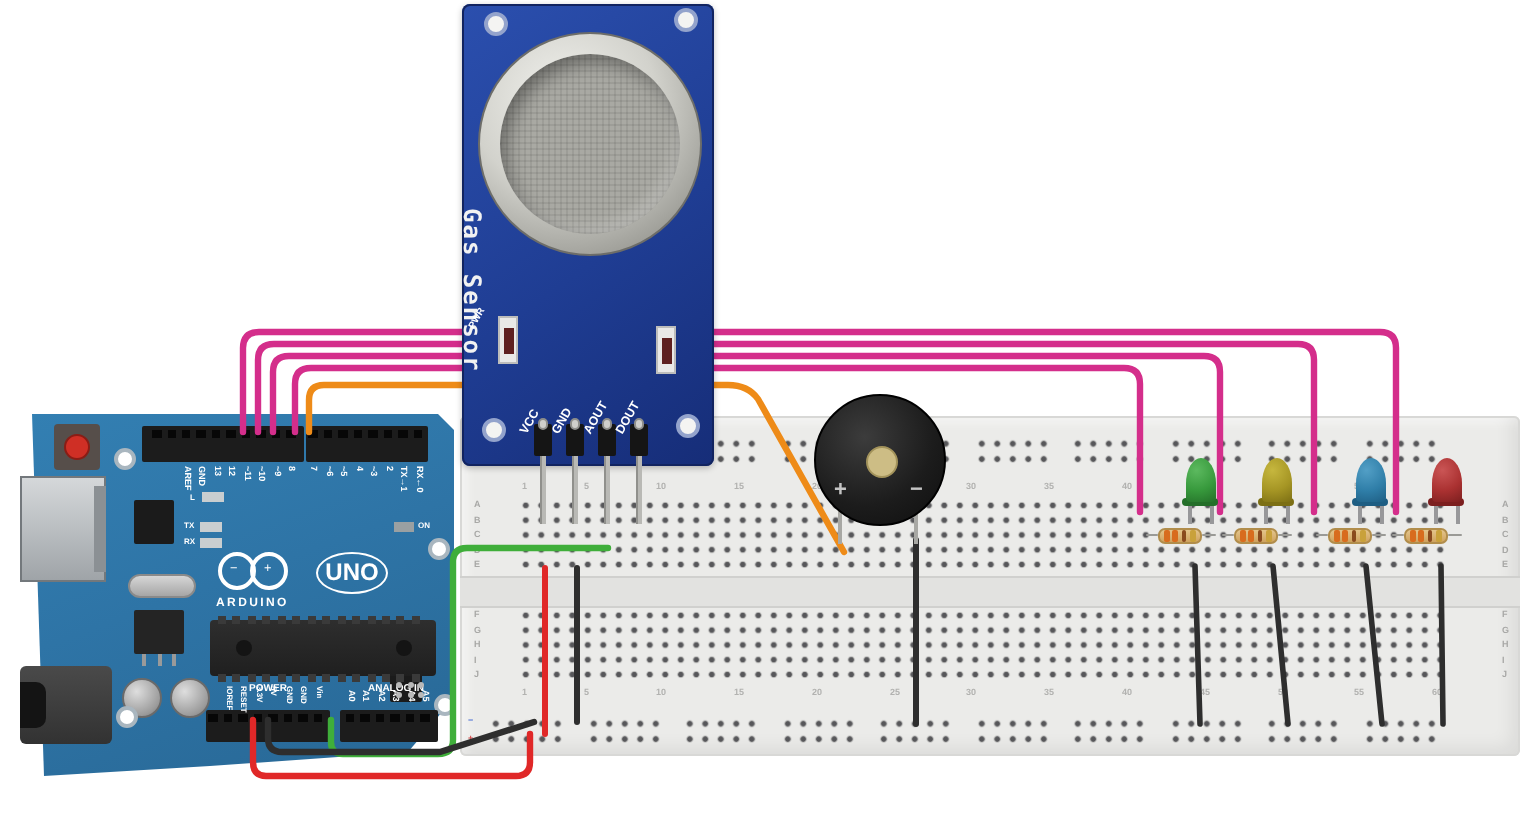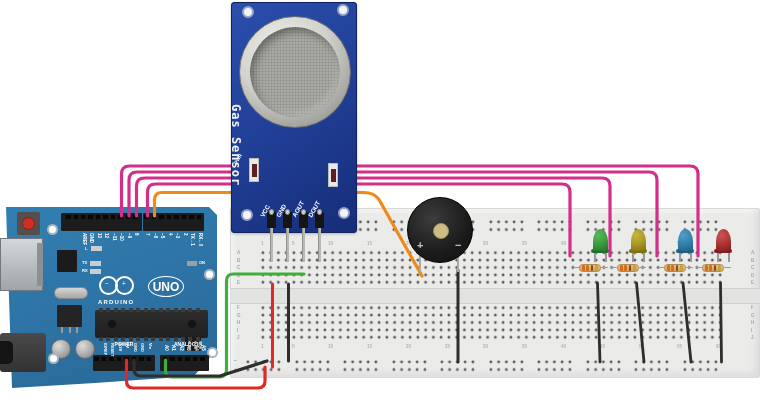--- a/index.html
+++ b/index.html
@@ -10,21 +10,21 @@
        transform-origin:0 0;line-height:1.05;}
   #breadboard{position:absolute;left:230px;top:208px;width:530px;height:170px;
       background:#ebebe9;border-radius:3px;z-index:1;
       box-shadow:inset 0 0 0 1px #d8d8d6, inset -4px -4px 9px rgba(0,0,0,.07), inset 3px 3px 6px rgba(255,255,255,.6);}
   #bb-channel{position:absolute;left:0;top:80px;width:530px;height:14px;background:#e2e2e0;
       border-top:1px solid #d0d0ce;border-bottom:1px solid #d0d0ce;}
   .dots{background-image:radial-gradient(circle at 3.88px 3.7px,#57575a 1.15px,rgba(40,40,40,.25) 1.5px,transparent 2px);
         background-size:7.76px 7.4px;}
   .dots-rail{background-image:radial-gradient(circle at 3.88px 3.85px,#57575a 1.15px,rgba(40,40,40,.25) 1.5px,transparent 2px);
         background-size:7.76px 7.7px;}
-  #arduino{position:absolute;left:0;top:200px;width:204px;height:200px;z-index:2;}
+  #arduino{position:absolute;left:10px;top:200px;width:204px;height:200px;z-index:2;}
   #pcb{position:absolute;left:0;top:0;width:230px;height:200px;
       background:linear-gradient(160deg,#3380b3 0%,#2e74a6 45%,#276693 100%);
       clip-path:polygon(6px 7px,209px 7px,217px 15px,217px 149px,194px 176px,95px 183px,12px 188px);}
   .hdr{position:absolute;background:#1c1c1c;border-radius:1px;}
   .tooth{position:absolute;width:4.4px;height:4.6px;background:#070707;}
   .mhole{position:absolute;border-radius:50%;background:#fff;border:2px solid #a9b6bf;box-sizing:border-box;}
   #sensor{position:absolute;left:231px;top:2px;width:126px;height:262px;z-index:5;}
   #sensor-pcb{position:absolute;left:0;top:0;width:126px;height:231px;border-radius:4px;
       background:linear-gradient(145deg,#2b4fae 0%,#1f3d93 55%,#162d78 100%);
       box-shadow:inset 0 0 0 1px #122460, 0 1px 3px rgba(0,0,0,.25);}

